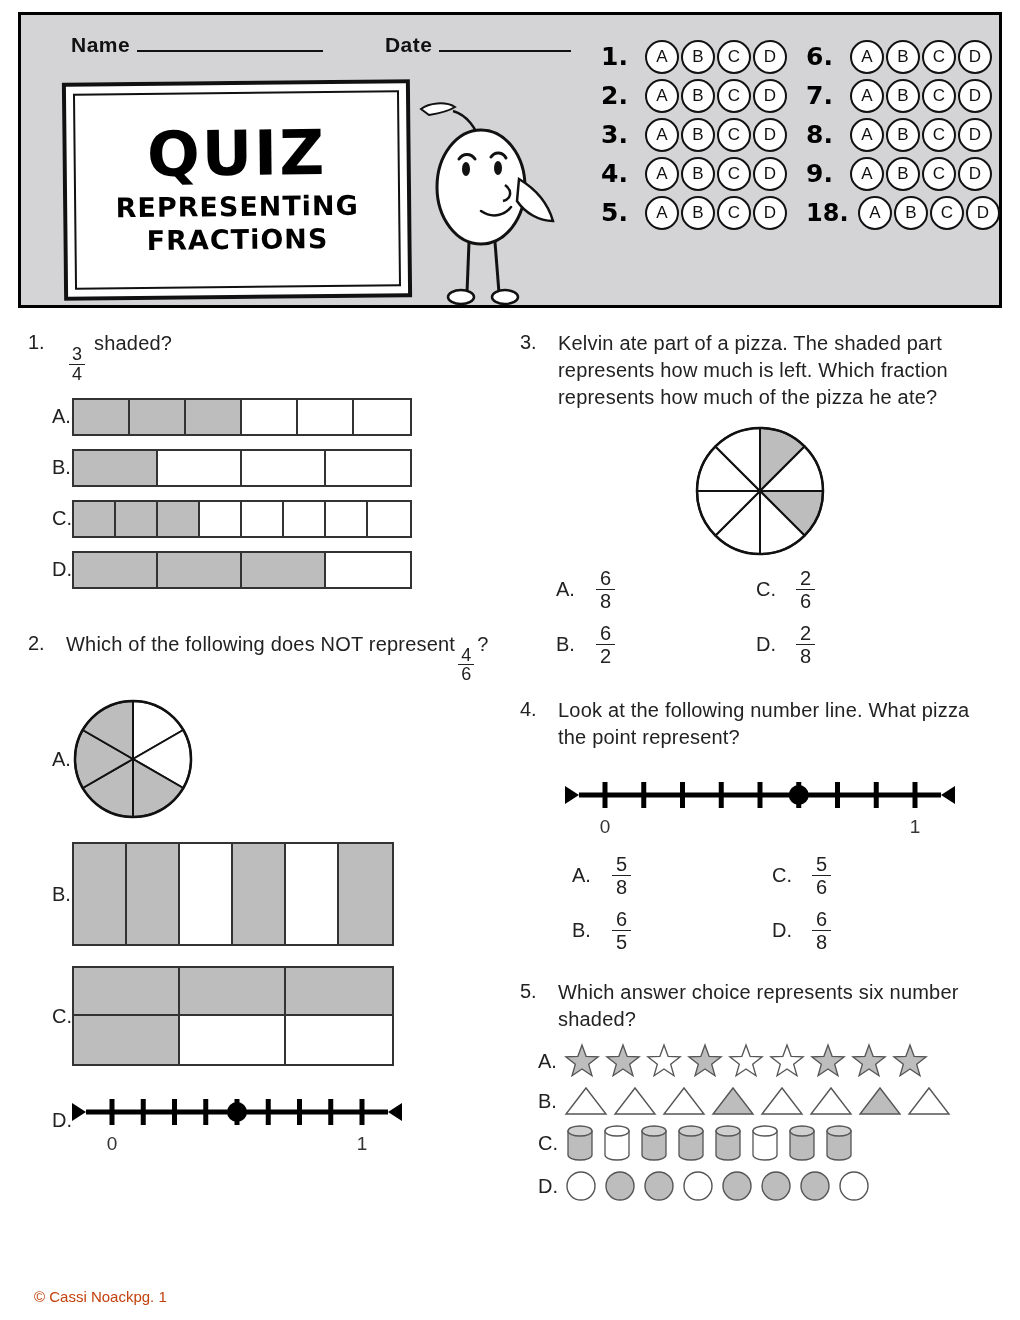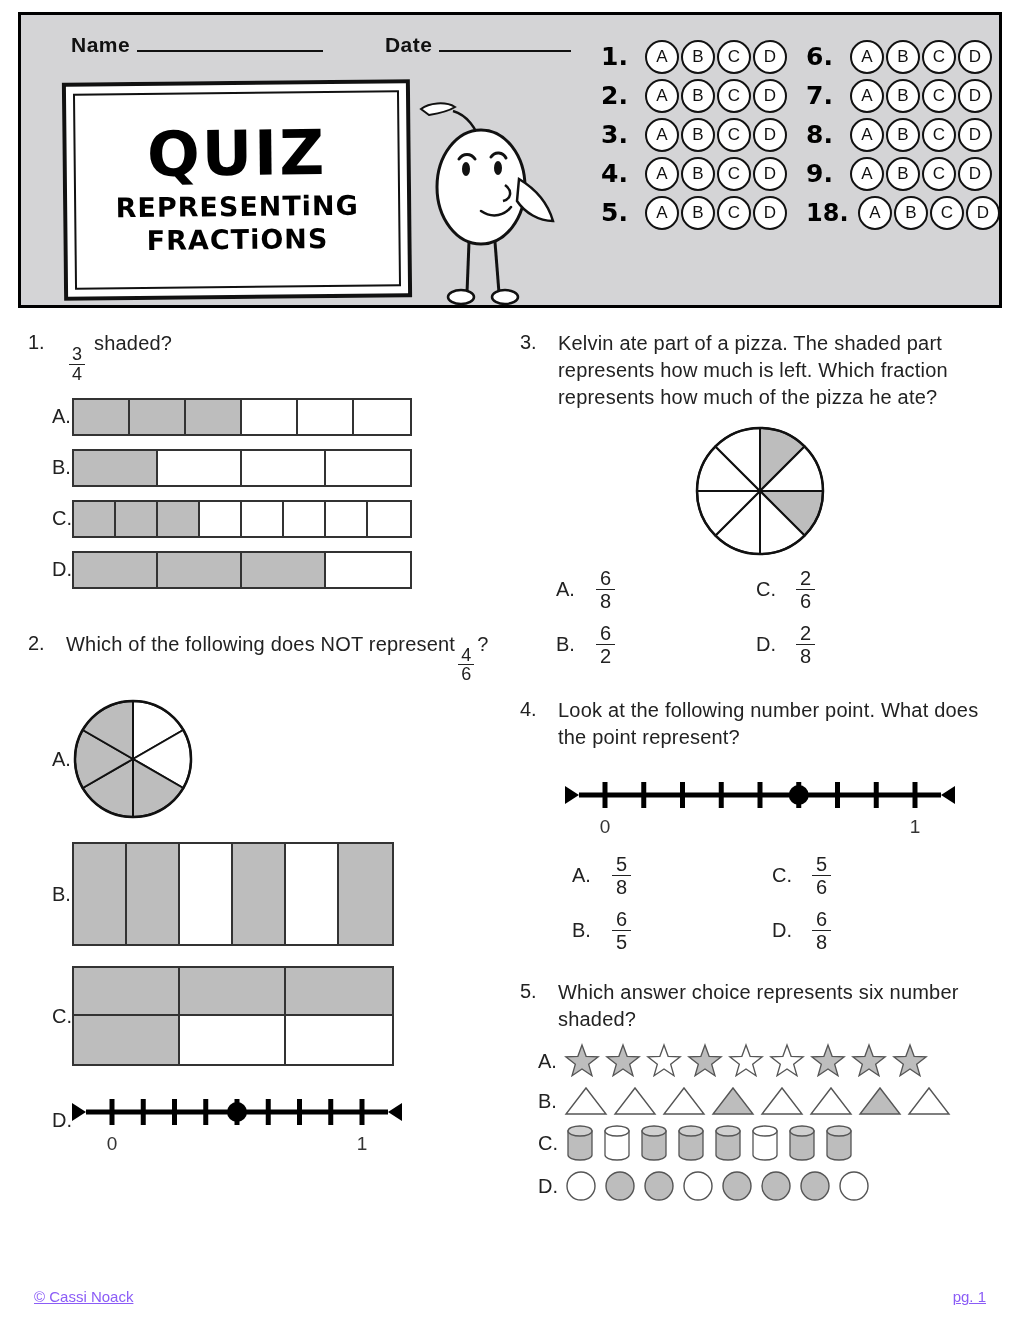--- a/index.html
+++ b/index.html
@@ -224,24 +224,22 @@
 
   
   .shaperow { display: flex; align-items: center; gap: 5px; }
 
   .footer {
     position: absolute;
     left: 34px;
     right: 34px;
     top: 1288px;
     display: flex;
-    justify-content: space-between;
     font-size: 15px;
-    color: #8b5cf6;
-    text-decoration: underline;
+    color: #c2410c;
   }
 
   svg { display: block; }
 </style>
 </head>
 <body>
 
 <div class="page">
 
   <div class="banner">
@@ -550,21 +548,21 @@
               <span class="num">2</span>
               <span class="den">8</span>
             </span>
         </div>
       </div>
     </div>
 
     <div class="q" style="margin-top:30px;">
       <div class="qhead">
         <div class="qnum">4.</div>
-        <div class="qtext">Look at the following number point. What does the point represent?</div>
+        <div class="qtext">Look at the following number line. What pizza the point represent?</div>
       </div>
       <div style="display:flex;justify-content:center;margin-top:18px;">
         <div id="q4line">
             <svg width="390" height="68" viewBox="0 0 390 68">
               <line x1="14" y1="26" x2="376" y2="26" stroke="#000" stroke-width="5"></line>
               <path d="M 14 26 l -14 -9 l 0 18 Z" fill="#000"></path>
               <path d="M 376 26 l 14 -9 l 0 18 Z" fill="#000"></path>
               <line x1="40" y1="13" x2="40" y2="39" stroke="#000" stroke-width="5"></line>
               <line x1="78.75" y1="13" x2="78.75" y2="39" stroke="#000" stroke-width="5"></line>
               <line x1="117.5" y1="13" x2="117.5" y2="39" stroke="#000" stroke-width="5"></line>

